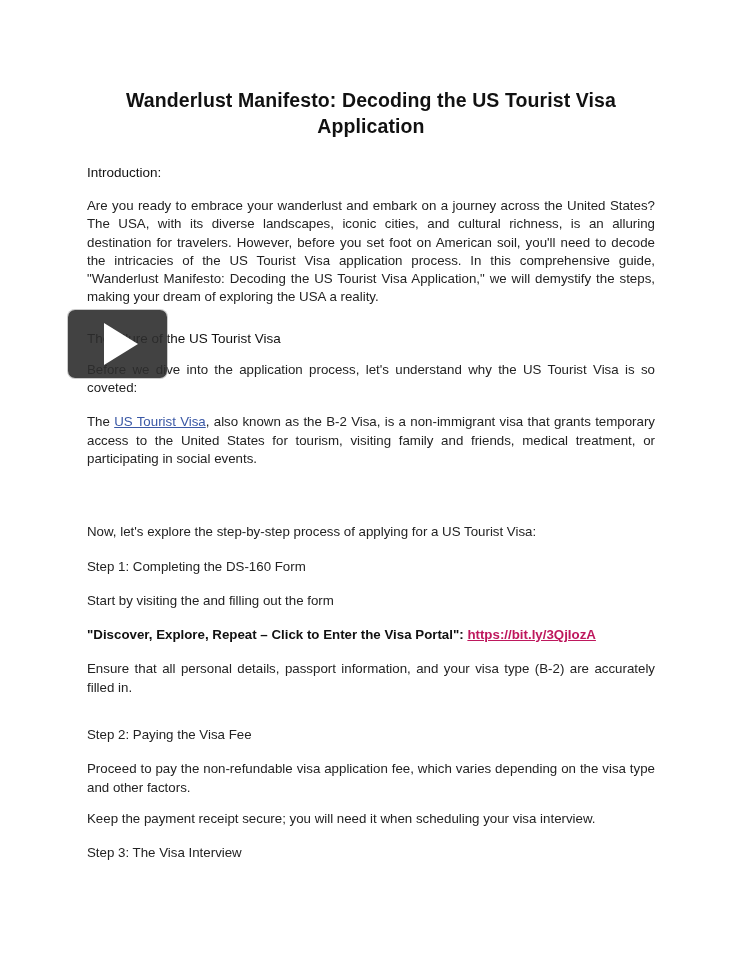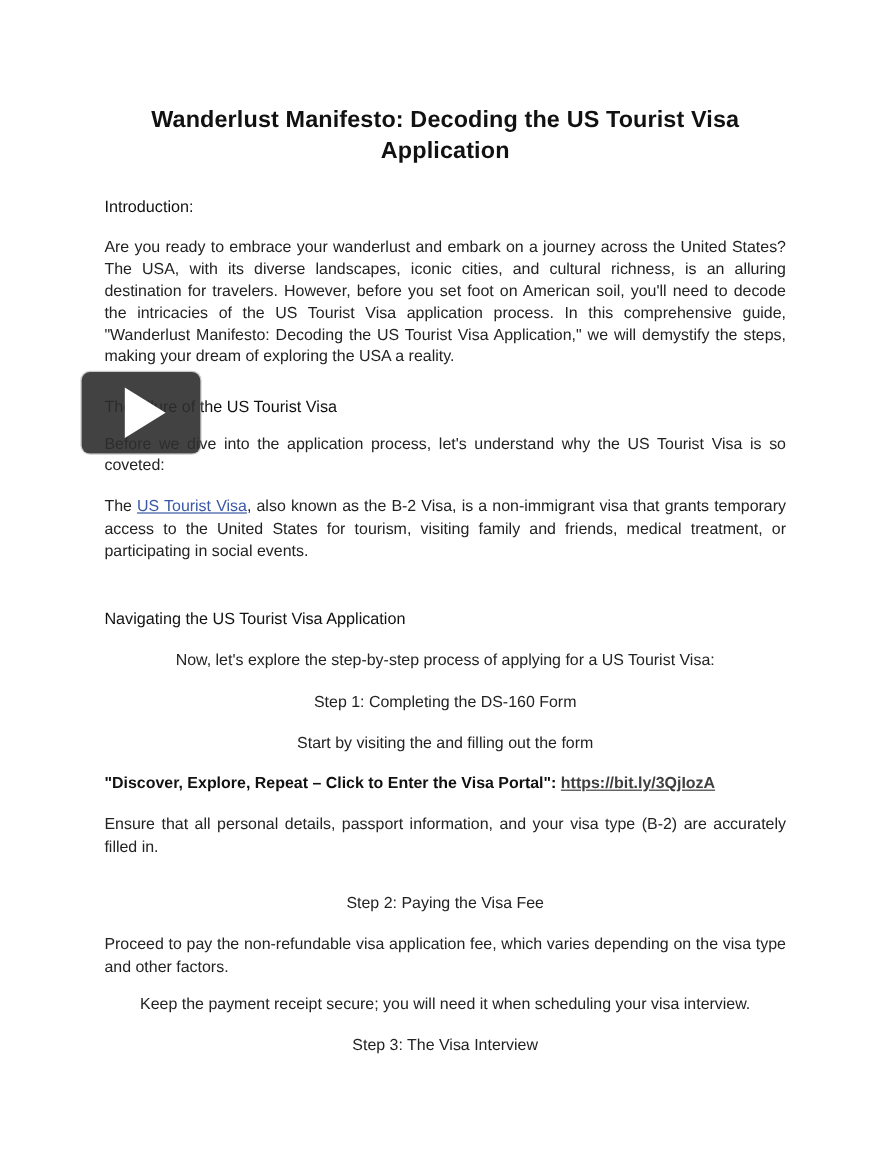--- a/index.html
+++ b/index.html
@@ -50,21 +50,20 @@
     line-height: 18px;
     font-weight: normal;
     color: #111111;
   }
 
   .para {
     margin: 0;
     font-size: 13.3px;
     line-height: 18.3px;
     color: #232323;
-    text-align: center;
   }
 
   .para.justify {
     text-align: justify;
     text-justify: inter-word;
   }
 
   .sp-intro-head { height: 25px; }
   .sp-intro-body { height: 15px; }
   .sp-block { height: 16px; }
@@ -79,21 +78,21 @@
   }
 
   .bold-line {
     margin: 0;
     font-size: 13.3px;
     line-height: 18.3px;
     font-weight: bold;
     color: #111111;
   }
   .bold-line a.doclink {
-    color: #404040;
+    color: #be185d;
   }
 
   
   .video-overlay {
     position: absolute;
     left: 68px;
     top: 310px;
     width: 99px;
     height: 68px;
     background: rgba(45, 45, 45, 0.90);
@@ -139,21 +138,20 @@
 
     <div class="sp-block"></div>
 
     <p class="para justify"><span>The </span><a class="doclink" href="#">US Tourist Visa</a><span>, also known as the B-2 Visa, is a non-immigrant visa that grants temporary access to the United States for tourism, visiting family and friends, medical treatment, or participating in social events.</span></p>
 
     <div class="sp-block"></div>
 
 
     <div class="sp-nav-head"></div>
 
-    <div class="h-sub">Navigating the US Tourist Visa Application</div>
 
     <div class="sp-block"></div>
 
     <p class="para">Now, let's explore the step-by-step process of applying for a US Tourist Visa:</p>
 
     <div class="sp-block"></div>
 
     <p class="para">Step 1: Completing the DS-160 Form</p>
 
     <div class="sp-block"></div>

